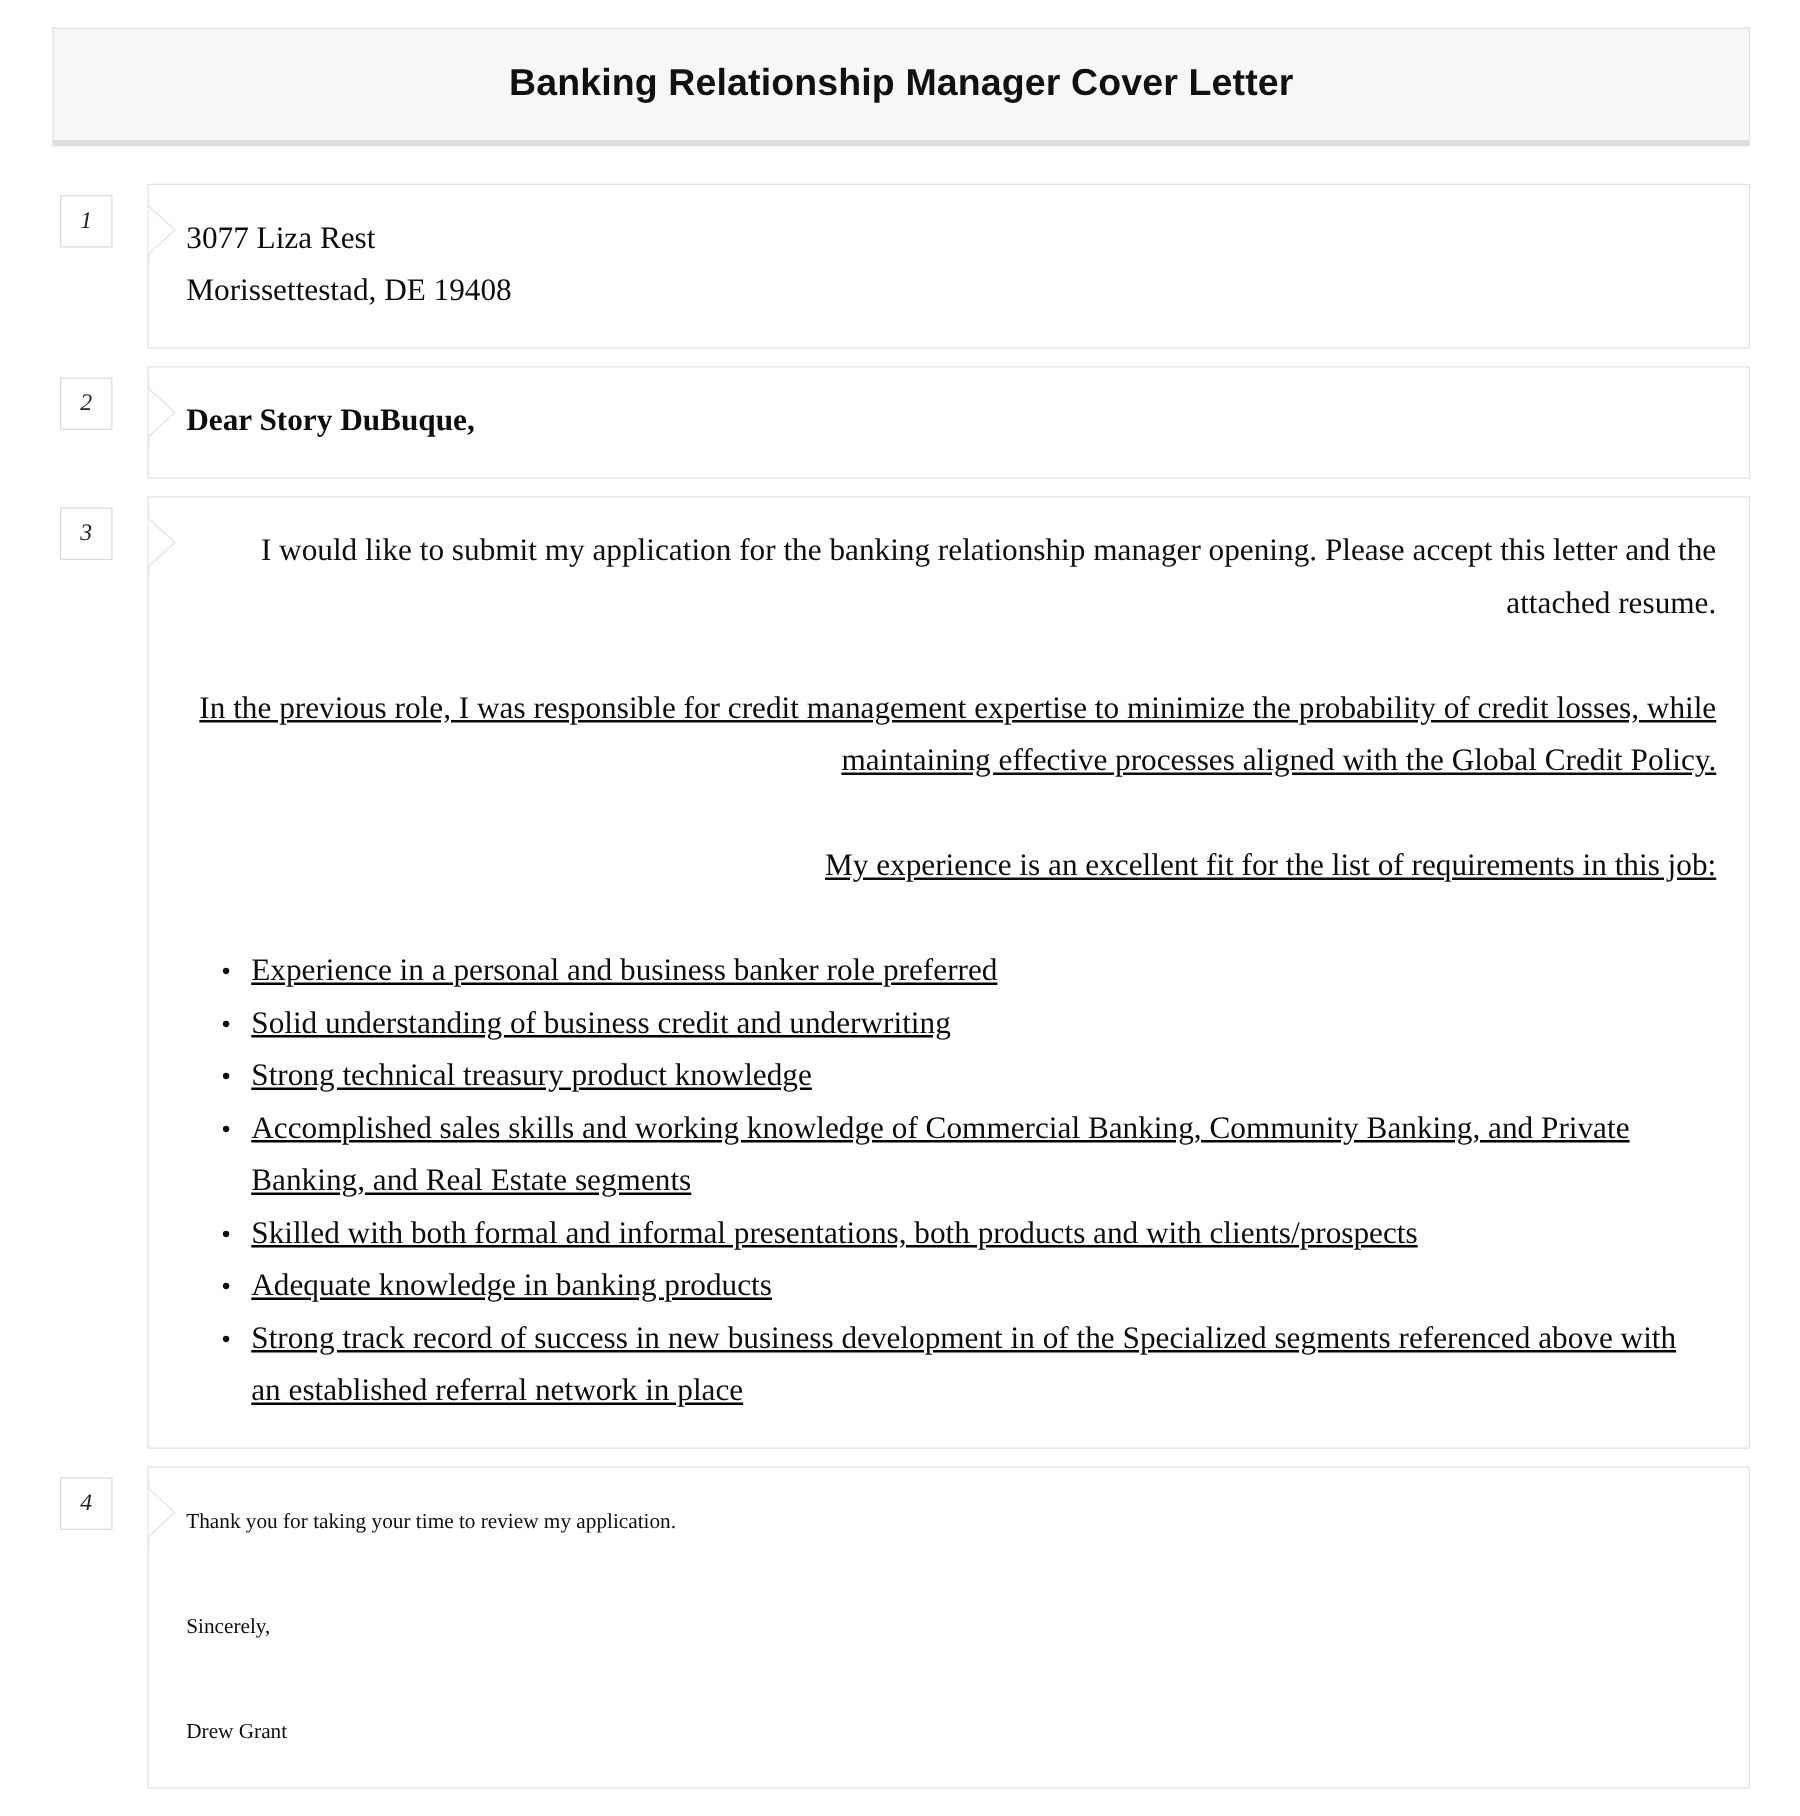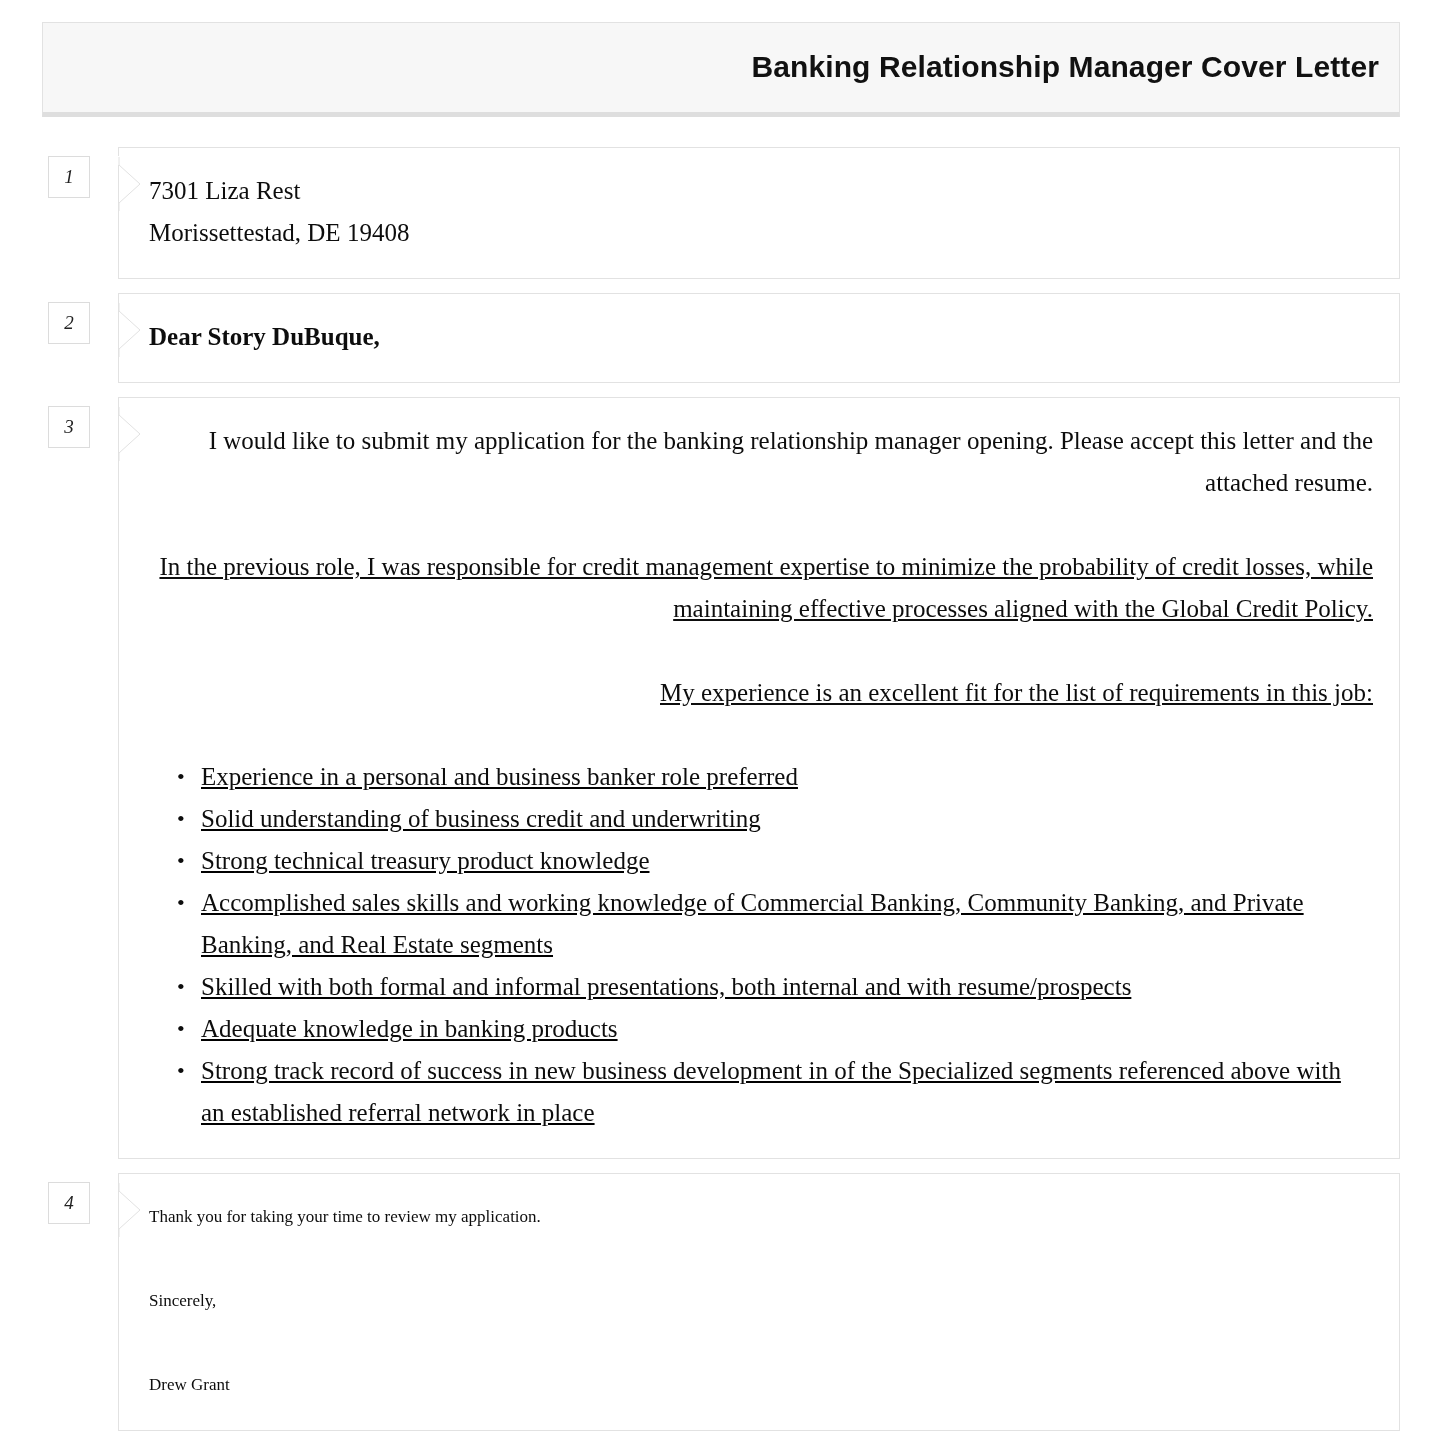--- a/index.html
+++ b/index.html
@@ -22,21 +22,21 @@
   }
 
   
   .doc-header {
     margin: 0 40px 0 42px;
     background: #f7f7f7;
     border: 1px solid #e2e2e2;
     border-bottom: 5px solid #dedede;
     box-sizing: border-box;
     padding: 26px 20px 27px 20px;
-    text-align: right;
+    text-align: center;
   }
   .doc-header-title {
     font-family: "Liberation Sans", "DejaVu Sans", sans-serif;
     font-weight: bold;
     font-size: 30px;
     line-height: 1.2;
     color: #111111;
     letter-spacing: 0.1px;
   }
 
@@ -161,21 +161,21 @@
 
     <div class="block">
       <div class="block-badge">1</div>
       <div class="block-body">
         <span class="block-notch">
           <svg width="24" height="56" viewBox="0 0 24 56">
             <path d="M1,0 L1,8 L23,8" fill="none" stroke="#ffffff" stroke-width="2"></path>
             <path d="M1,1 L1,9 L22,28 L1,47 L1,55" fill="#ffffff" stroke="#e2e2e2" stroke-width="1"></path>
           </svg>
         </span>
-        <div class="ln">7301 Liza Rest</div>
+        <div class="ln">3077 Liza Rest</div>
         <div class="ln">Morissettestad, DE 19408</div>
       </div>
     </div>
 
     <div class="block">
       <div class="block-badge">2</div>
       <div class="block-body">
         <span class="block-notch">
           <svg width="24" height="56" viewBox="0 0 24 56">
             <path d="M1,1 L1,9 L22,28 L1,47 L1,55" fill="#ffffff" stroke="#e2e2e2" stroke-width="1"></path>
@@ -194,21 +194,21 @@
           </svg>
         </span>
         <p class="para">I would like to submit my application for the banking relationship manager opening. Please accept this letter and the attached resume.</p>
         <p class="para">In the previous role, I was responsible for credit management expertise to minimize the probability of credit losses, while maintaining effective processes aligned with the Global Credit Policy.</p>
         <p class="para">My experience is an excellent fit for the list of requirements in this job:</p>
         <ul class="bullets">
           <li>Experience in a personal and business banker role preferred</li>
           <li>Solid understanding of business credit and underwriting</li>
           <li>Strong technical treasury product knowledge</li>
           <li>Accomplished sales skills and working knowledge of Commercial Banking, Community Banking, and Private Banking, and Real Estate segments</li>
-          <li>Skilled with both formal and informal presentations, both internal and with resume/prospects</li>
+          <li>Skilled with both formal and informal presentations, both products and with clients/prospects</li>
           <li>Adequate knowledge in banking products</li>
           <li>Strong track record of success in new business development in of the Specialized segments referenced above with an established referral network in place</li>
         </ul>
       </div>
     </div>
 
     <div class="block">
       <div class="block-badge">4</div>
       <div class="block-body">
         <span class="block-notch">

